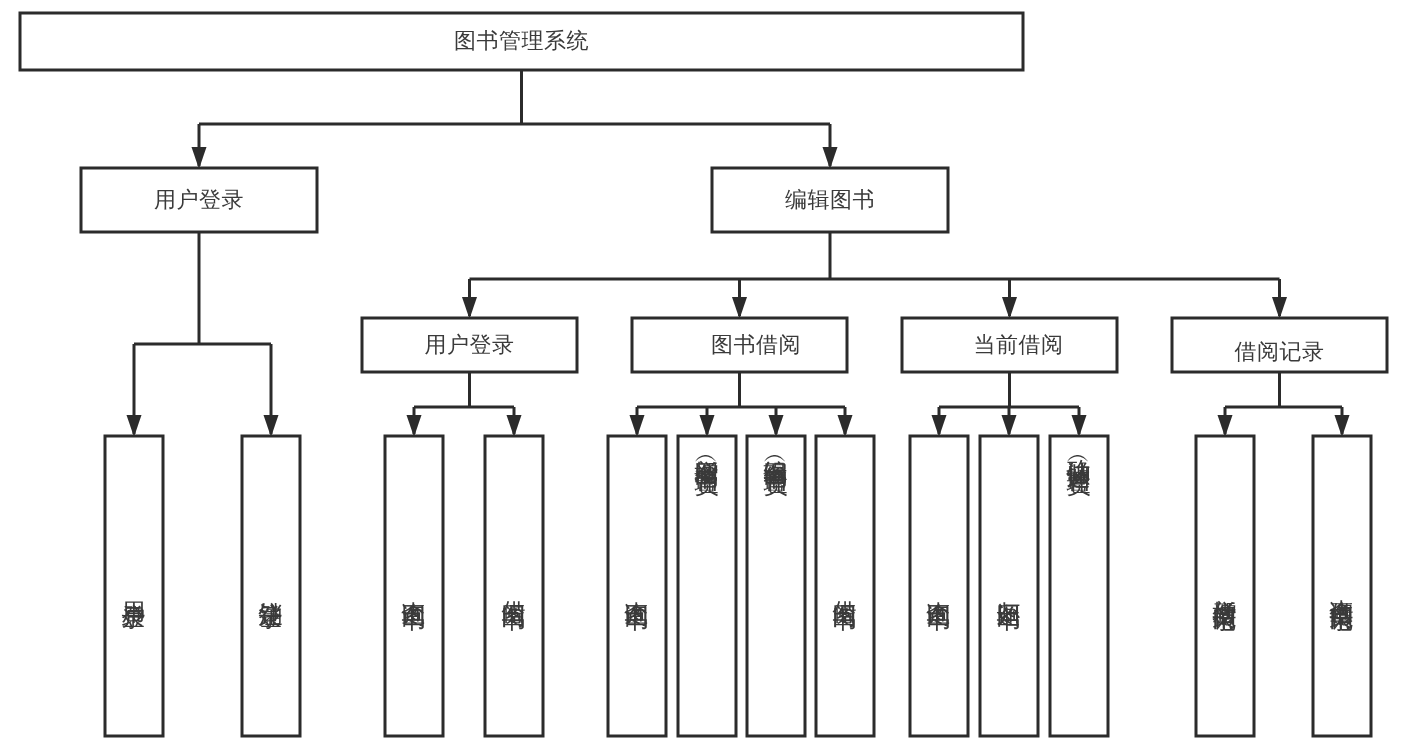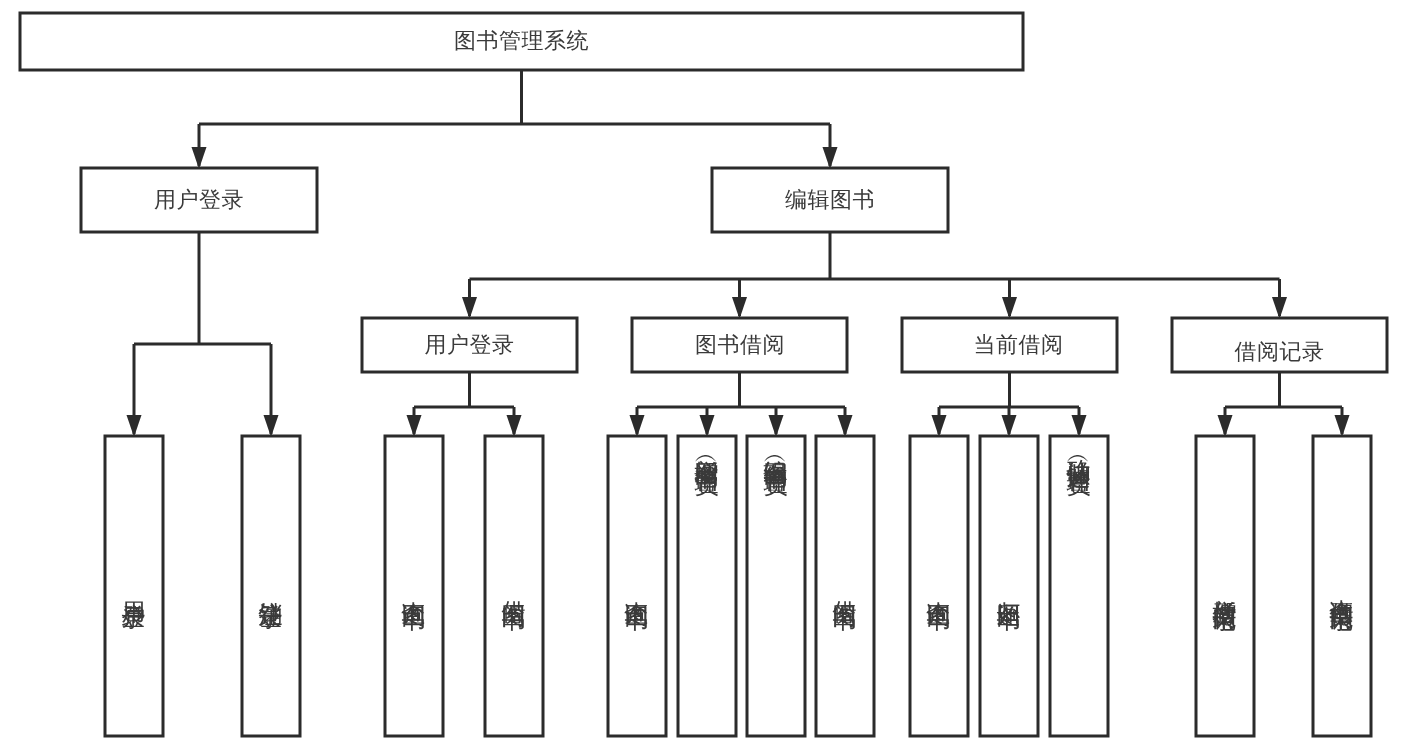--- a/index.html
+++ b/index.html
@@ -162,21 +162,21 @@
         <rect x="1196" y="436" width="58" height="300" class="node-box"></rect>
         <rect x="1313" y="436" width="58" height="300" class="node-box"></rect>
       </g>
   </svg>
 
   <div id="labels-layer">
       <div class="node-label horizontal" style="left: 20px; top: 13px; width: 1003px; height: 57px;">图书管理系统</div>
       <div class="node-label horizontal" style="left: 81px; top: 168px; width: 236px; height: 64px;">用户登录</div>
       <div class="node-label horizontal" style="left: 712px; top: 168px; width: 236px; height: 64px;">编辑图书</div>
       <div class="node-label horizontal" style="left: 362px; top: 318px; width: 215px; height: 54px;">用户登录</div>
-      <div class="node-label horizontal" style="left: 616px; top: 318px; width: 248px; height: 54px;">图书借阅</div>
+      <div class="node-label horizontal" style="left: 632px; top: 318px; width: 248px; height: 54px;">图书借阅</div>
       <div class="node-label horizontal" style="left: 902px; top: 318px; width: 233px; height: 54px;">当前借阅</div>
       <div class="node-label horizontal" style="left: 1172px; top: 318px; width: 215px; height: 68px;">借阅记录</div>
       <div class="node-label vertical" style="left: 105px; top: 436px; width: 58px; height: 300px;">用户登录</div>
       <div class="node-label vertical" style="left: 242px; top: 436px; width: 58px; height: 300px;">注销登录</div>
       <div class="node-label vertical" style="left: 385px; top: 436px; width: 58px; height: 300px;">查询图书</div>
       <div class="node-label vertical" style="left: 485px; top: 436px; width: 58px; height: 300px;">借阅图书</div>
       <div class="node-label vertical" style="left: 608px; top: 436px; width: 58px; height: 300px;">查询图书</div>
       <div class="node-label vertical top-aligned" style="left: 678px; top: 436px; width: 58px; height: 300px;">新增图书（管理员）</div>
       <div class="node-label vertical top-aligned" style="left: 747px; top: 436px; width: 58px; height: 300px;">编辑图书（管理员）</div>
       <div class="node-label vertical" style="left: 816px; top: 436px; width: 58px; height: 300px;">借阅图书</div>

